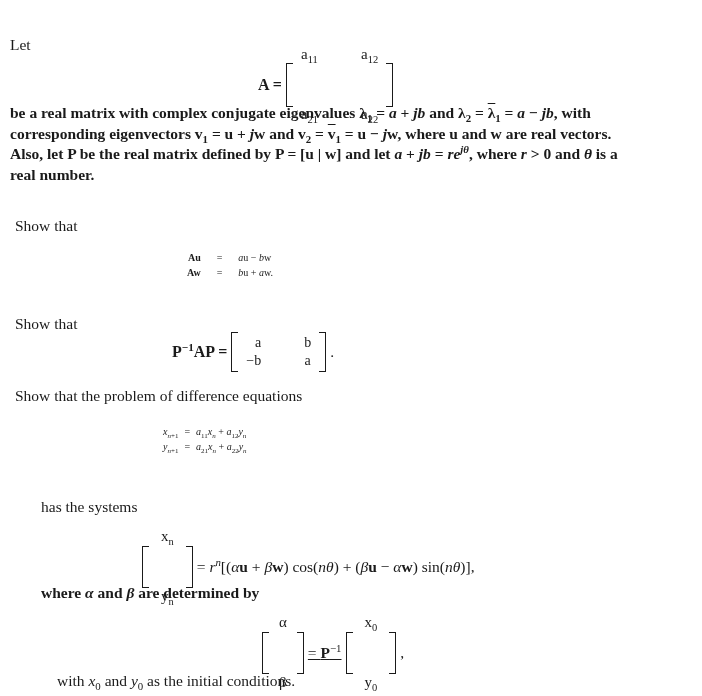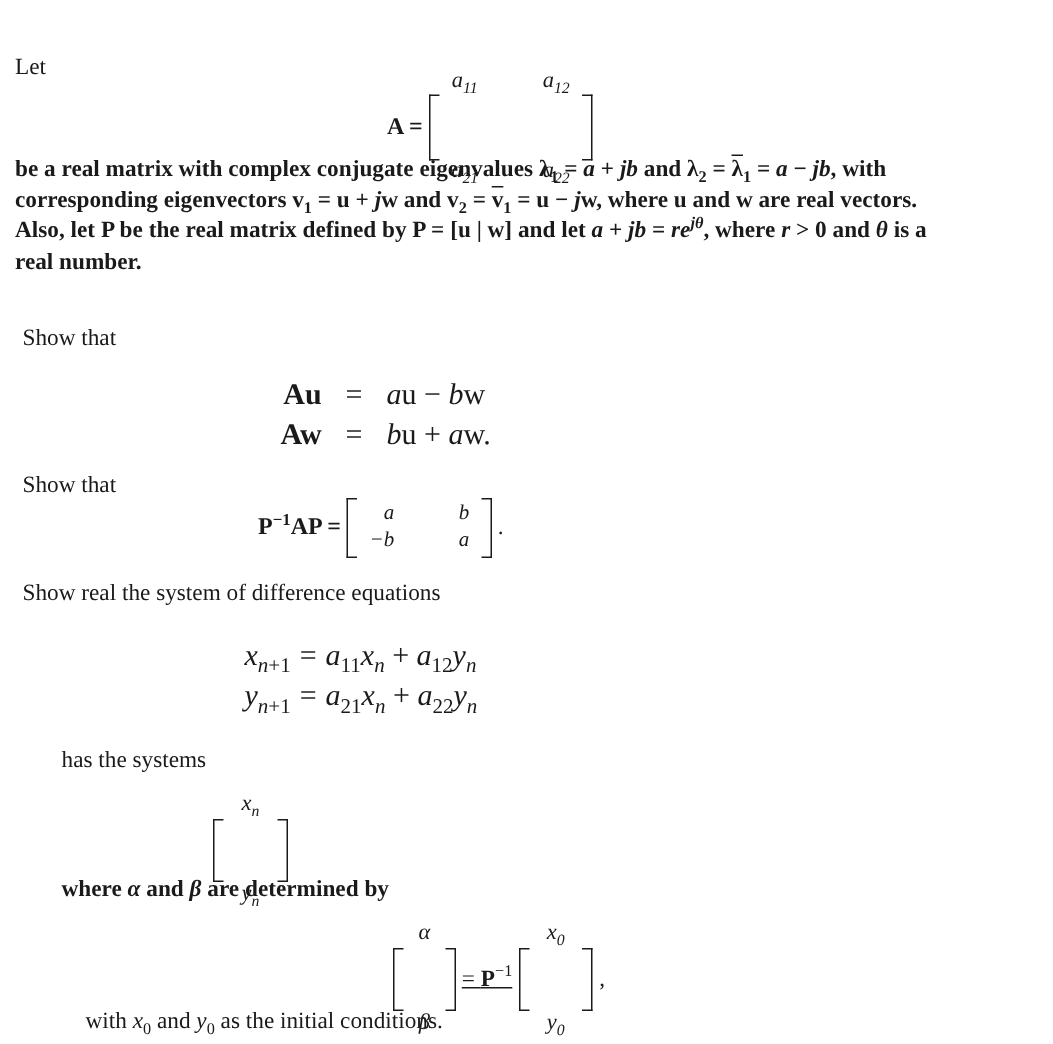--- a/index.html
+++ b/index.html
@@ -13,24 +13,24 @@
     .mb { font-weight: bold; }
     sub, sup { font-size: 70%; line-height: 0; }
     .bracket {
       display: inline-block; vertical-align: middle; position: relative;
       border-top: 1.5px solid #1a1a1a; border-bottom: 1.5px solid #1a1a1a;
       width: 6px;
     }
     .bracket.l { border-left: 1.5px solid #1a1a1a; }
     .bracket.r { border-right: 1.5px solid #1a1a1a; }
     .matrix { display: inline-flex; align-items: center; vertical-align: middle; }
-    .mgrid { display: inline-grid; column-gap: 14px; row-gap: 4px; padding: 0 8px; font-style: italic; font-size: 15px; text-align: center; gap: 43px; }
+    .mgrid { display: inline-grid; column-gap: 14px; row-gap: 4px; padding: 0 8px; font-size: 15px; text-align: center; gap: 43px; }
     .mgrid.c1 { grid-template-columns: auto; }
     .mgrid.c2 { grid-template-columns: auto auto; }
-    .eqarr { position: absolute; display: grid; grid-template-columns: auto auto auto; column-gap: 16px; row-gap: 4px; font-size: 20px; }
+    .eqarr { position: absolute; display: grid; grid-template-columns: auto auto auto; column-gap: 16px; row-gap: 4px; font-size: 10px; }
     .eqarr .lhs { text-align: right; }
     .overline { text-decoration: overline; }
   </style>
 </head>
 <body>
 
 <div class="para" style="top:14px;">
   <br>
   <span>Let</span>
 </div>
@@ -75,40 +75,41 @@
       <span style="text-align:right;">a</span>
         <span>b</span>
       <span>−b</span>
         <span>a</span>
     </span>
     <span class="bracket r" style="height:38px;"></span>
     <span style="margin-left:4px;">.</span>
   </span>
 </div>
 
-<div class="abs" style="left:15px; top:387px;">Show real the system of difference equations</div>
+<div class="abs" style="left:15px; top:387px;">Show that the problem of difference equations</div>
 <div class="eqarr" style="left:163px; top:426px; column-gap:6px;">
   <span class="lhs"><i>x</i><sub><i>n</i>+1</sub></span>
     <span>=</span>
     <span><i>a</i><sub>11</sub><i>x<sub>n</sub></i> + <i>a</i><sub>12</sub><i>y<sub>n</sub></i></span>
   <span class="lhs"><i>y</i><sub><i>n</i>+1</sub></span>
     <span>=</span>
     <span><i>a</i><sub>21</sub><i>x<sub>n</sub></i> + <i>a</i><sub>22</sub><i>y<sub>n</sub></i></span>
 </div>
 
 <div class="abs" style="left:41px; top:498px;">has the systems</div>
 
 <div class="abs" style="left:142px; top:528px;">
   <span class="matrix">
     <span class="bracket l" style="height:40px;"></span>
     <span class="mgrid c1" style="padding:0 12px;">
         <span>x<sub>n</sub></span>
         <span>y<sub>n</sub></span>
       </span>
     <span class="bracket r" style="height:40px;"></span>
+    <span style="margin-left:4px;">= <i>r</i><sup><i>n</i></sup>[(<i>α</i><b>u</b> + <i>β</i><b>w</b>) cos(<i>nθ</i>) + (<i>β</i><b>u</b> − <i>α</i><b>w</b>) sin(<i>nθ</i>)],</span>
   </span>
 </div>
 
 <div class="abs" style="left:41px; top:584px;font-weight:bold;">where <i>α</i> and <i>β</i> are determined by</div>
 
 <div class="abs" style="left:262px; top:614px;">
   <span class="matrix">
     <span class="bracket l" style="height:40px;"></span>
     <span class="mgrid c1" style="padding:0 10px;">
         <span>α</span>

